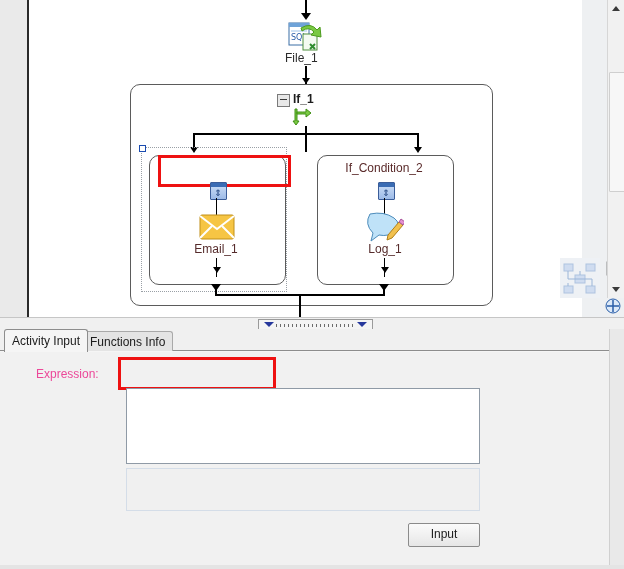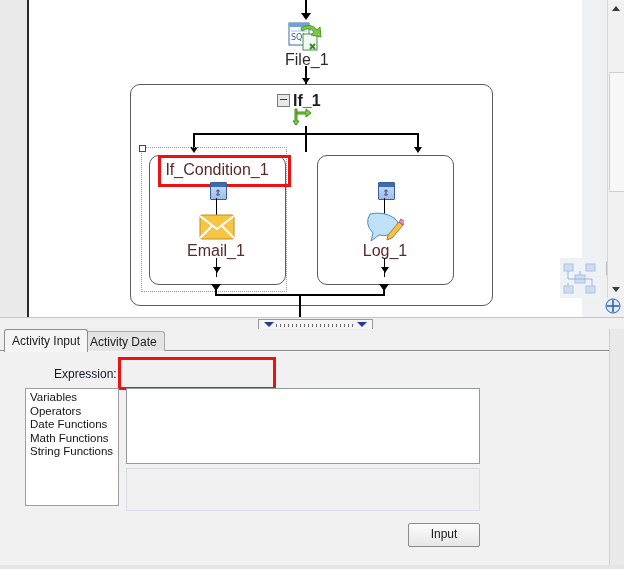--- a/index.html
+++ b/index.html
@@ -25,21 +25,21 @@
   #vscroll-dn{position:absolute;left:0;bottom:0;width:17px;height:17px;}
   #vscroll-thumb{position:absolute;left:1px;top:72px;width:15px;height:118px;background:#f7f7f7;border:1px solid #cfcfcf;border-radius:1px;}
   .arrow-u{width:0;height:0;border-left:4px solid transparent;border-right:4px solid transparent;border-bottom:5px solid #3a3a3a;position:absolute;left:4px;top:6px;}
   .arrow-d{width:0;height:0;border-left:4px solid transparent;border-right:4px solid transparent;border-top:5px solid #3a3a3a;position:absolute;left:4px;top:6px;}
 
   #align-icon-box{position:absolute;left:560px;top:258px;width:40px;height:40px;background:#eef1f5;}
   #mini-tools{position:absolute;left:604px;top:258px;width:20px;height:62px;background:#eef0f2;}
   .mini-tool{width:17px;height:18px;margin:1px 1px;position:relative;}
 
   
-  .node-label{position:absolute;font-size:16px;color:#2b2b2b;white-space:nowrap;}
+  .node-label{position:absolute;font-size:12px;color:#2b2b2b;white-space:nowrap;}
   .conn-line{position:absolute;background:#000;}
   .arrowhead{position:absolute;width:0;height:0;border-left:5px solid transparent;border-right:5px solid transparent;border-top:7px solid #000;}
   .arrowhead-sm{position:absolute;width:0;height:0;border-left:4px solid transparent;border-right:4px solid transparent;border-top:6px solid #000;}
 
   .group-box{position:absolute;border:1px solid #5b5b5b;border-radius:10px;background:transparent;}
   .sub-box{position:absolute;border:1px solid #5b5b5b;border-radius:10px;background:transparent;}
   .sel-dotted{position:absolute;border:1px dotted #9aa0a6;background:transparent;}
   .sel-handle{position:absolute;width:5px;height:5px;background:#ffffff;border:1px solid #1a4bb0;}
   .redbox{position:absolute;border:3px solid #ee1111;background:transparent;}
 
@@ -64,21 +64,21 @@
 
   
   #bottom-panel{position:absolute;left:0;top:329px;width:624px;height:240px;background:#f0f0f0;}
   #tabstrip{position:absolute;left:0;top:0;width:624px;height:22px;}
   .tab{position:absolute;top:2px;height:20px;background:#e4e4e4;border:1px solid #a9a9a9;border-bottom:none;
         border-radius:3px 3px 0 0;font-size:12px;color:#1b1b1b;padding:2px 7px 0 7px;box-sizing:border-box;line-height:17px;}
   .tab.active{background:#f5f5f5;top:0;height:23px;line-height:19px;border-color:#8d8d8d;z-index:3;}
   #tab-underline{position:absolute;left:0;top:21px;width:624px;height:1px;background:#8d8d8d;}
 
   #form-area{position:absolute;left:0;top:22px;width:624px;height:218px;background:#f1f1f1;border-top:1px solid #f5f5f5;}
-  #expr-label{position:absolute;left:54px;top:367px;font-size:12px;color:#0f172a;}
+  #expr-label{position:absolute;left:36px;top:367px;font-size:12px;color:#ec4899;}
   #expr-input{position:absolute;left:124px;top:362px;width:356px;height:17px;background:#ffffff;border:1px solid #9badc4;
       font-size:12px;color:#101010;padding:1px 4px;box-sizing:border-box;line-height:15px;font-family:"Liberation Sans",sans-serif;}
   #expr-redbox{position:absolute;left:118px;top:357px;width:152px;height:27px;}
 
   #cat-list{position:absolute;left:25px;top:388px;width:94px;height:118px;background:#ffffff;border:1px solid #9e9e9e;
       box-sizing:border-box;padding:2px 0 0 2px;overflow:hidden;}
   .cat-item{font-size:11.5px;color:#141414;line-height:13.5px;white-space:nowrap;padding-left:2px;}
 
   #fn-list{position:absolute;left:126px;top:388px;width:354px;height:76px;background:#ffffff;border:1px solid #8f9aa6;box-sizing:border-box;}
   #desc-box{position:absolute;left:126px;top:468px;width:354px;height:43px;background:#f0f0f0;border:1px solid #d4dde8;box-sizing:border-box;}
@@ -141,41 +141,41 @@
       <div class="arrowhead-sm" style="left:161px;top:147px;"></div>
       <div class="arrowhead-sm" style="left:385px;top:147px;"></div>
 
       <div class="sel-dotted" style="left:112px;top:147px;width:144px;height:143px;"></div>
       <div class="sel-handle" style="left:110px;top:145px;"></div>
 
       <div class="sub-box" style="left:120px;top:155px;width:135px;height:128px;"></div>
 
       <div class="sub-box" style="left:288px;top:155px;width:135px;height:128px;"></div>
 
-      <div class="node-label" style="left:132px;top:161px;width:112px;text-align:center;color:#5a2a2a;">If_Condition_1</div>
       <div class="redbox" style="left:129px;top:155px;width:127px;height:26px;"></div>
       <div class="cond-icon" style="position:absolute;left:181px;top:182px;">
         <div class="cond-icon-top"></div>
         <svg width="15" height="16" viewBox="0 0 15 16" style="position:absolute;left:0;top:0;">
           <text x="3" y="13" font-family="DejaVu Sans, sans-serif" font-size="9" fill="#1c3f7a">⇕</text>
         </svg>
       </div>
       <div class="conn-line" style="left:187px;top:198px;width:1px;height:20px;"></div>
 
       <div class="env-icon" style="left:170px;top:214px;">
         <svg width="36" height="26" viewBox="0 0 36 26">
           <rect x="1" y="1" width="34" height="24" rx="2" fill="#f6c544" stroke="#c08f18"></rect>
           <path d="M1 2 L18 15 L35 2" fill="none" stroke="#ffffff" stroke-width="2"></path>
           <path d="M1 24 L13 12 M35 24 L23 12" fill="none" stroke="#ffffff" stroke-width="2"></path>
         </svg>
       </div>
       <div class="node-label" style="left:155px;top:242px;width:64px;text-align:center;color:#552b2b;">Email_1</div>
       <div class="conn-line" style="left:187px;top:258px;width:1px;height:19px;"></div>
       <div class="arrowhead-sm" style="left:184px;top:267px;"></div>
 
+      <div class="node-label" style="left:299px;top:161px;width:112px;text-align:center;color:#5a2a2a;">If_Condition_2</div>
       <div class="cond-icon" style="position:absolute;left:349px;top:182px;">
         <div class="cond-icon-top"></div>
         <svg width="15" height="16" viewBox="0 0 15 16" style="position:absolute;left:0;top:0;">
           <text x="3" y="13" font-family="DejaVu Sans, sans-serif" font-size="9" fill="#1c3f7a">⇕</text>
         </svg>
       </div>
       <div class="conn-line" style="left:355px;top:198px;width:1px;height:20px;"></div>
 
       <div class="log-icon" style="left:337px;top:211px;">
         <svg width="38" height="32" viewBox="0 0 38 32">
@@ -255,36 +255,29 @@
       <div class="sp-tri" style="left:5px;"></div>
       <div id="sp-dots"></div>
       <div class="sp-tri" style="left:98px;"></div>
     </div>
   </div>
 
   <div id="bottom-panel">
     <div id="tabstrip">
       <div id="tab-underline"></div>
       <div class="tab active" style="left:4px;">Activity Input</div>
-      <div class="tab" style="left:82px;">Activity Date</div>
+      <div class="tab" style="left:82px;">Functions Info</div>
       <div class="tab" style="left:152px;margin-top:47px;">Log</div>
     </div>
     <div id="form-area"></div>
   </div>
 
   <div id="expr-label">Expression:</div>
   <div id="expr-redbox" class="redbox" style="border-width:3px;"></div>
 
-  <div id="cat-list">
-    <div class="cat-item">Variables</div>
-    <div class="cat-item">Operators</div>
-    <div class="cat-item">Date Functions</div>
-    <div class="cat-item">Math Functions</div>
-    <div class="cat-item">String Functions</div>
-  </div>
 
   <div id="fn-list"></div>
   <div id="desc-box"></div>
 
   <div id="test-btn">Input</div>
 
   <div id="panel-right-edge"></div>
   <div id="bottom-strip"></div>
 </div>
 

